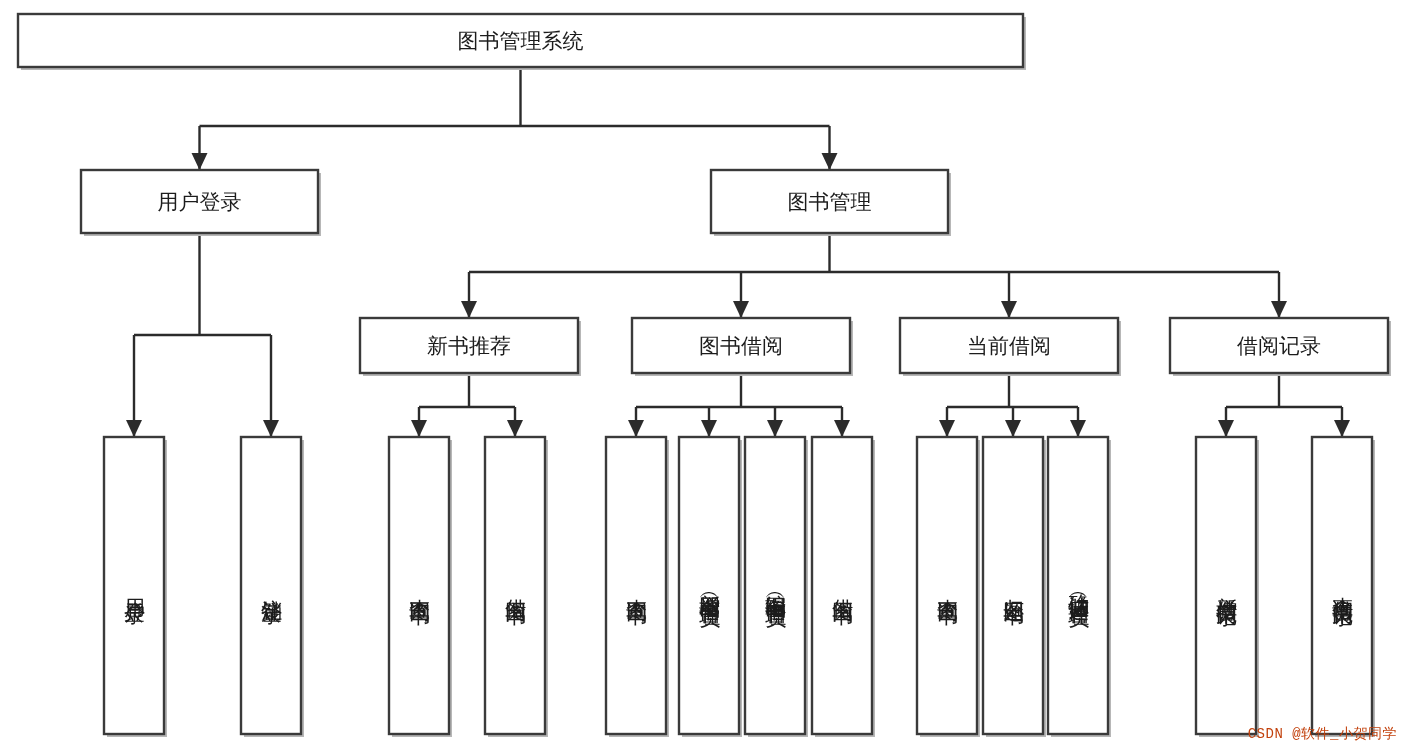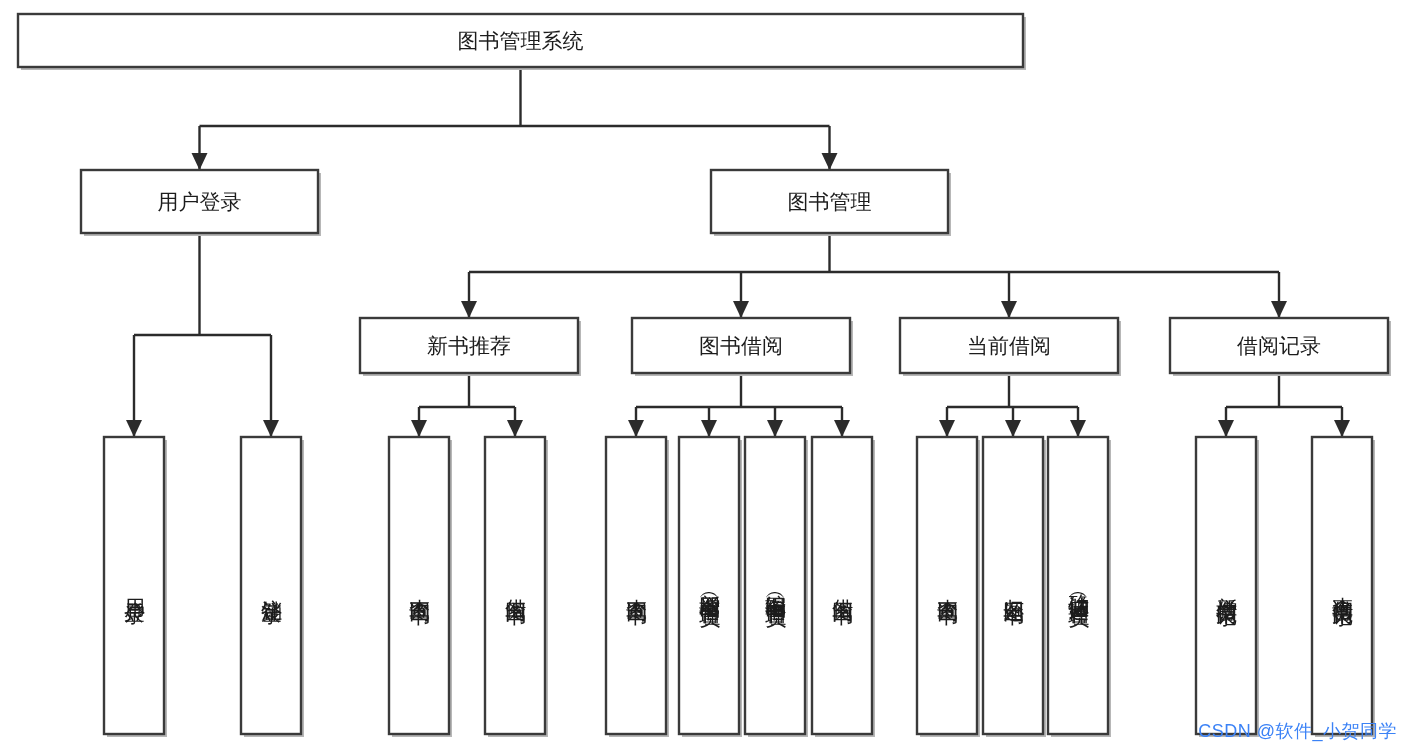--- a/index.html
+++ b/index.html
@@ -62,23 +62,23 @@
     color: #1c1c1c;
     letter-spacing: 2px;
     white-space: nowrap;
     text-align: center;
     pointer-events: none;
   }
   .watermark {
     position: absolute;
     right: 8px;
     bottom: 4px;
-    font-family: Liberation Sans, sans-serif;
-    font-size: 18px;
-    color: #3b82f6;
+    font-family: Liberation Mono, monospace;
+    font-size: 14px;
+    color: #c2410c;
     letter-spacing: 0.5px;
     white-space: nowrap;
   }
 </style>
 </head>
 <body>
 
 <div id="diagram-root">
 
   <svg id="tree-svg" viewBox="0 0 1405 747">

